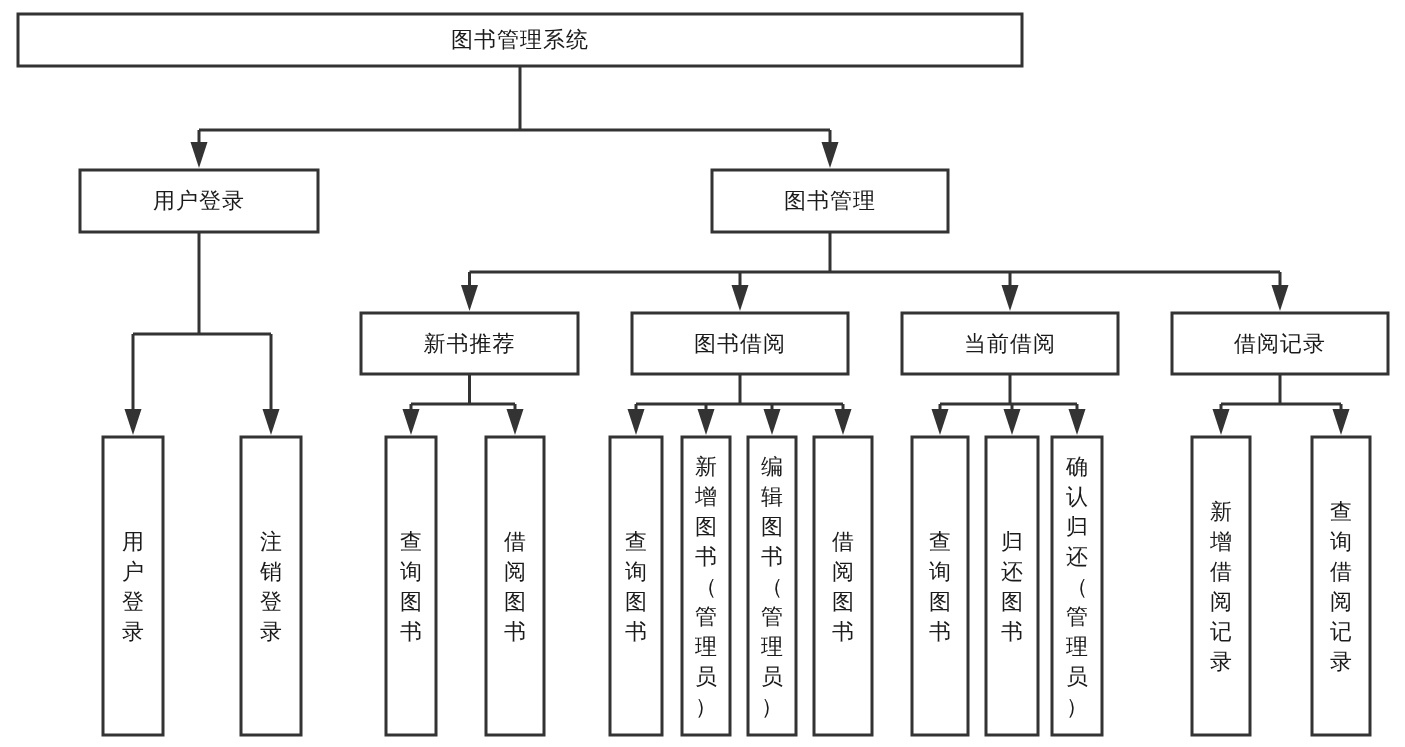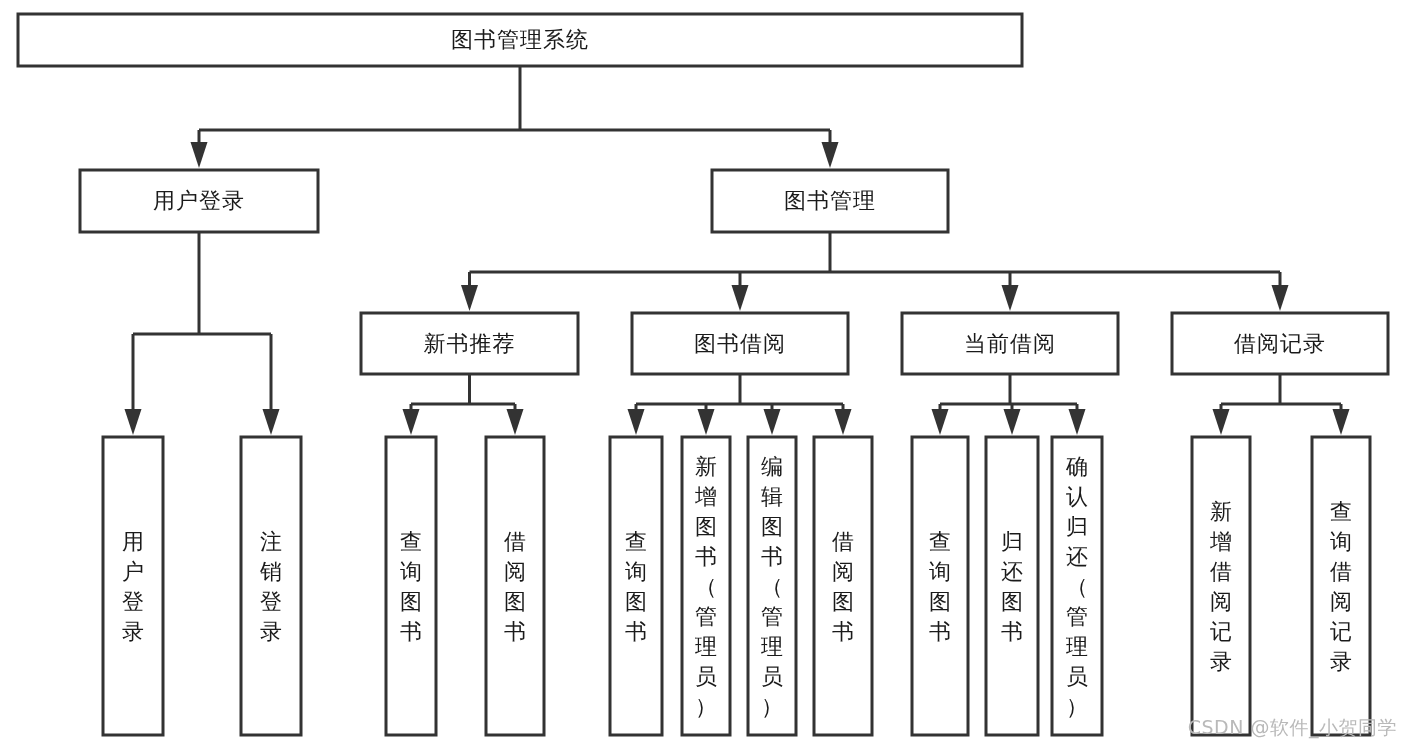--- a/index.html
+++ b/index.html
@@ -222,15 +222,14 @@
           <rect class="node-box" x="1192" y="437" width="58" height="298"></rect>
           <text class="node-label-v" x="1221" y="519.4"><tspan x="1221" dy="0">新</tspan><tspan x="1221" dy="30">增</tspan><tspan x="1221" dy="30">借</tspan><tspan x="1221" dy="30">阅</tspan><tspan x="1221" dy="30">记</tspan><tspan x="1221" dy="30">录</tspan></text>
         </g>
         <g>
           <rect class="node-box" x="1312" y="437" width="58" height="298"></rect>
           <text class="node-label-v" x="1341" y="519.4"><tspan x="1341" dy="0">查</tspan><tspan x="1341" dy="30">询</tspan><tspan x="1341" dy="30">借</tspan><tspan x="1341" dy="30">阅</tspan><tspan x="1341" dy="30">记</tspan><tspan x="1341" dy="30">录</tspan></text>
         </g>
       </g>
   </svg>
 
-  <div class="watermark-text">CSDN @软件_小贺同学</div>
 
 </div>
 
 </body></html>

